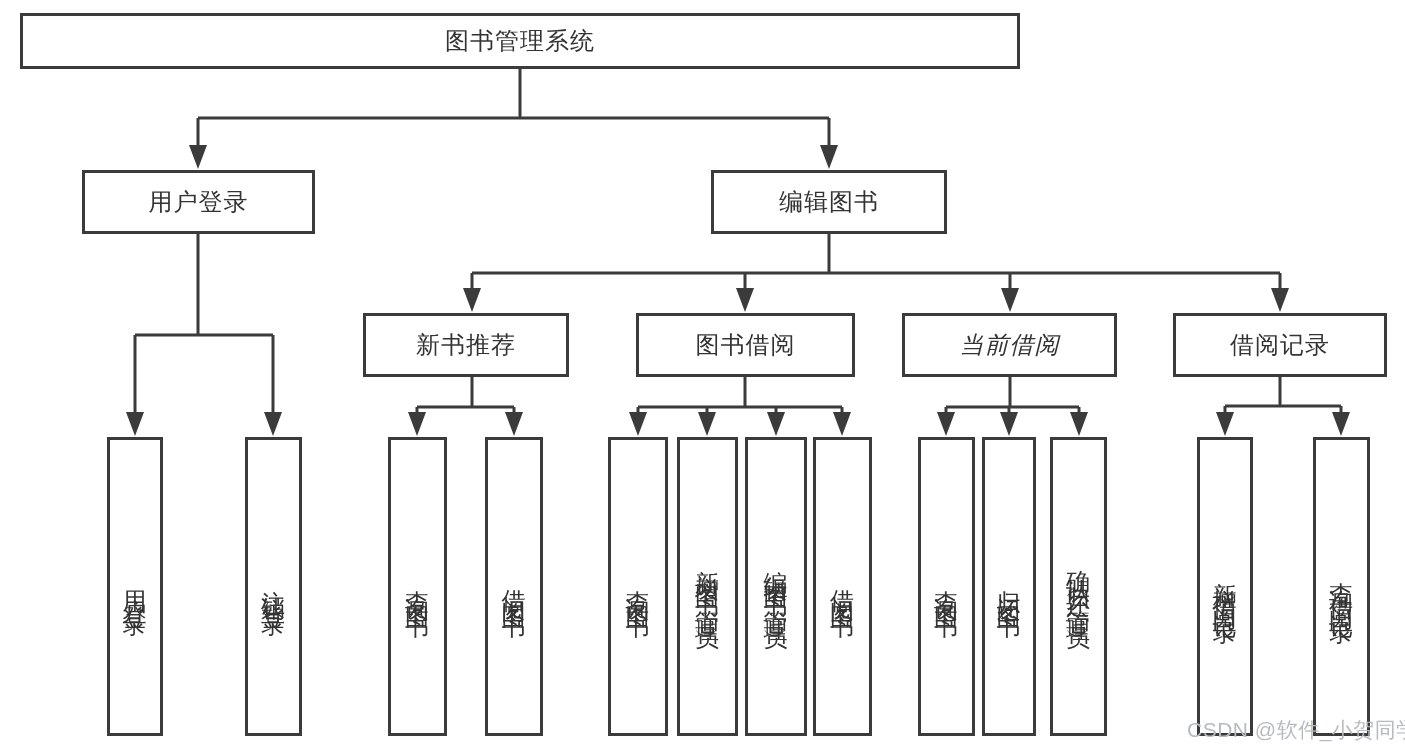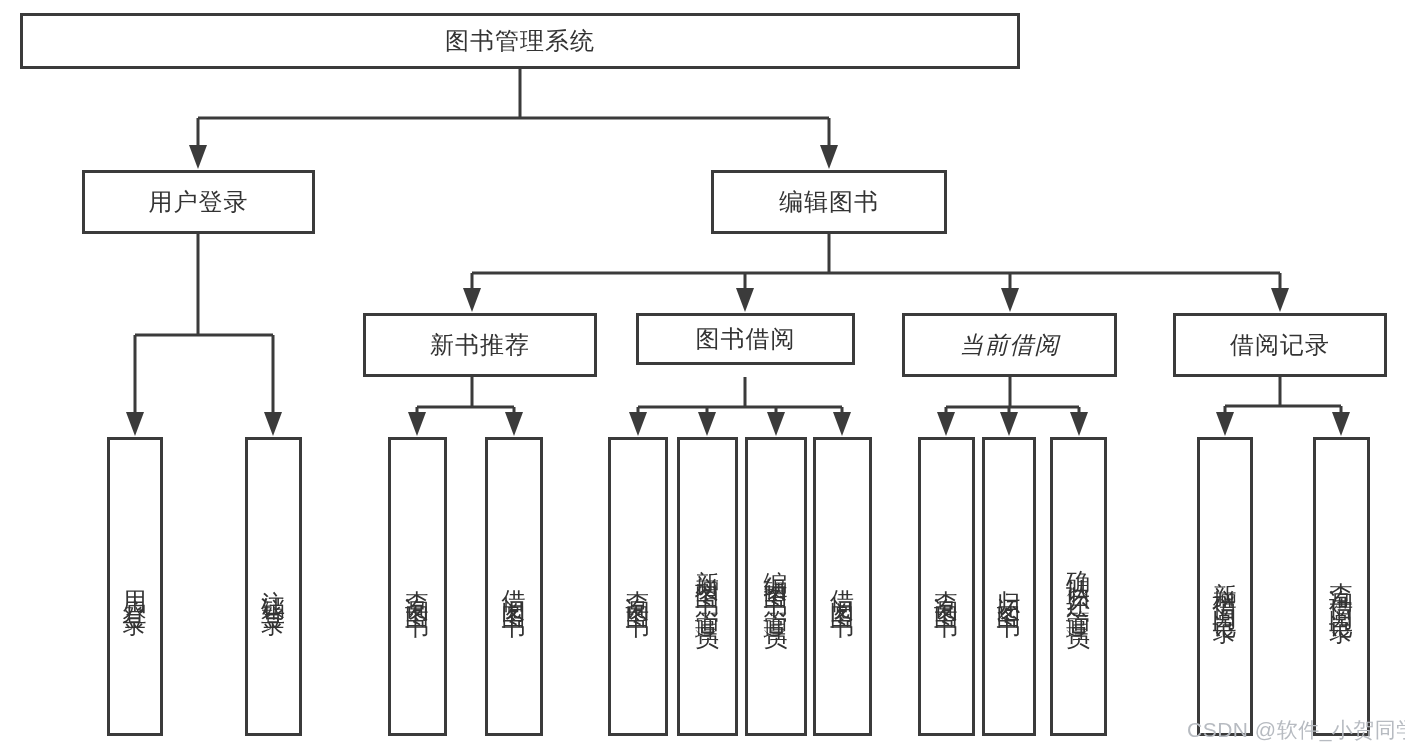--- a/index.html
+++ b/index.html
@@ -109,24 +109,24 @@
     <span>图书管理系统</span>
   </div>
 
   <div class="node" style="left:82px; top:170px; width:233px; height:64px;">
     <span>用户登录</span>
   </div>
   <div class="node" style="left:711px; top:170px; width:236px; height:64px;">
     <span>编辑图书</span>
   </div>
 
-  <div class="node" style="left:363px; top:313px; width:234px; height:64px;">
+  <div class="node" style="left:363px; top:313px; width:206px; height:64px;">
     <span>新书推荐</span>
   </div>
-  <div class="node" style="left:636px; top:313px; width:219px; height:52px;">
+  <div class="node" style="left:636px; top:313px; width:219px; height:64px;">
     <span>图书借阅</span>
   </div>
   <div class="node" style="left:902px; top:313px; width:215px; height:64px;font-style:italic;">
     <span>当前借阅</span>
   </div>
   <div class="node" style="left:1173px; top:313px; width:214px; height:64px;">
     <span>借阅记录</span>
   </div>
 
   <div class="node leaf" style="left:107px; top:437px; width:56px; height:299px;">

